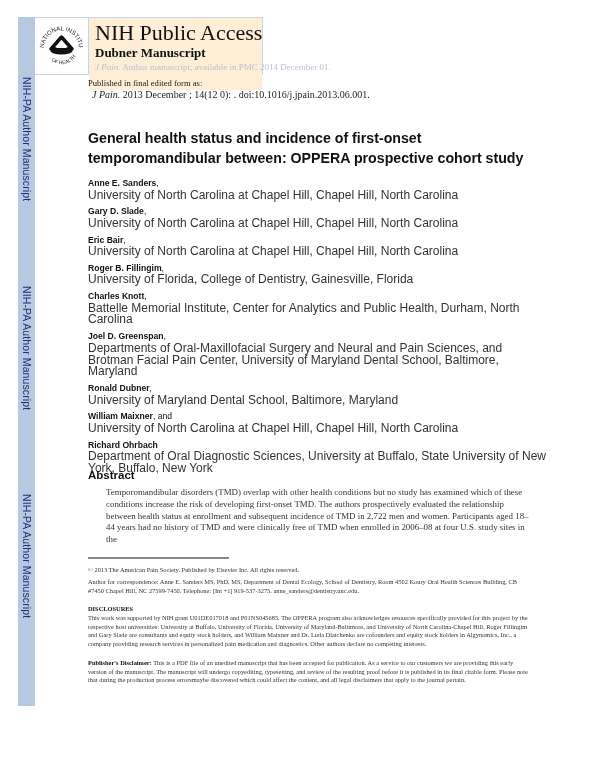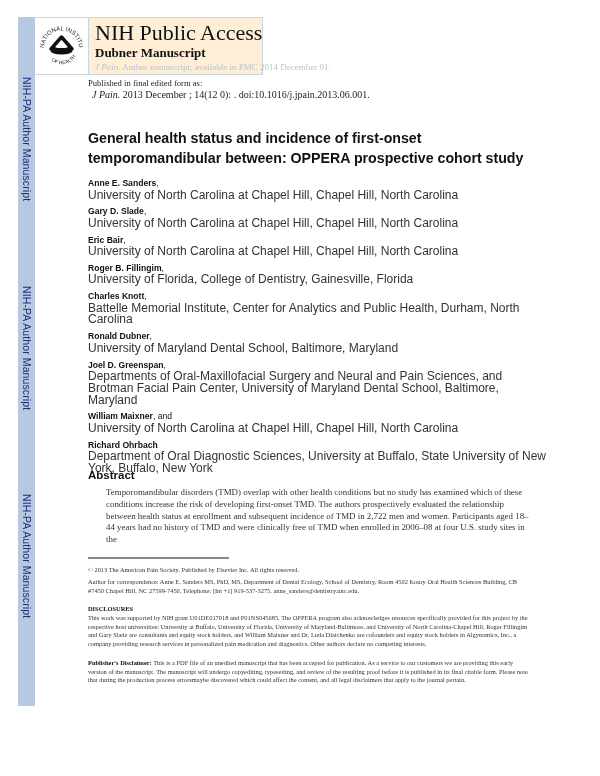--- a/index.html
+++ b/index.html
@@ -4,21 +4,21 @@
 <style>
   html, body { margin:0; padding:0; }
   body { width:600px; height:776px; background:#ffffff; position:relative; overflow:hidden; font-family:"Liberation Serif", serif; color:#222; }
 
   .sidebar { position:absolute; left:18px; top:17px; width:17px; height:689px; background:#b7c9e0; }
   .side-label { position:absolute; left:18px; width:17px; height:114px; display:flex; align-items:center; justify-content:center; }
   .side-label span { display:block; writing-mode:vertical-rl; font-family:"Liberation Sans", sans-serif; font-size:10.5px; color:#1f2d7a; white-space:nowrap; letter-spacing:0.1px; }
 
   .header { position:absolute; left:35px; top:17px; width:227px; height:56px; border:1px solid #c9d4e3; border-left:none; }
   .logo-box { position:absolute; left:0; top:0; width:53px; height:56px; background:#fff; border-right:1px solid #c9d4e3; }
-  .title-box { position:absolute; left:54px; top:0; right:0; height:56px; background:#fdeed5; }
+  .title-box { position:absolute; left:54px; top:0; right:0; height:72px; background:#fdeed5; }
   .h-title { position:absolute; left:6px; top:2px; font-size:22px; color:#111; white-space:nowrap; font-family:"Liberation Serif", serif; }
   .h-sub { position:absolute; left:6px; top:27px; font-size:13px; font-weight:bold; color:#111; white-space:nowrap; }
   .h-avail { position:absolute; left:6px; top:44px; font-size:9px; color:#b8c2d3; white-space:nowrap; }
   .h-avail i { font-style:italic; }
 
   .pub { position:absolute; left:88px; top:78px; font-size:8.6px; color:#222; white-space:nowrap; }
   .pub2 { position:absolute; left:92px; top:89px; font-size:10px; color:#222; white-space:nowrap; }
 
   .title { position:absolute; left:88px; top:128px; width:460px; font-family:"Liberation Sans", sans-serif; font-weight:bold; font-size:14.2px; line-height:20px; color:#111; }
 
@@ -91,26 +91,26 @@
     </div>
     <div class="author">
       <div class="author-name"><span>Roger B. Fillingim</span><span class="suffix">,</span></div>
       <div class="author-aff">University of Florida, College of Dentistry, Gainesville, Florida</div>
     </div>
     <div class="author">
       <div class="author-name"><span>Charles Knott</span><span class="suffix">,</span></div>
       <div class="author-aff">Battelle Memorial Institute, Center for Analytics and Public Health, Durham, North Carolina</div>
     </div>
     <div class="author">
+      <div class="author-name"><span>Joel D. Greenspan</span><span class="suffix">,</span></div>
+      <div class="author-aff">Departments of Oral-Maxillofacial Surgery and Neural and Pain Sciences, and Brotman Facial Pain Center, University of Maryland Dental School, Baltimore, Maryland</div>
+    </div>
+    <div class="author">
       <div class="author-name"><span>Ronald Dubner</span><span class="suffix">,</span></div>
       <div class="author-aff">University of Maryland Dental School, Baltimore, Maryland</div>
-    </div>
-    <div class="author">
-      <div class="author-name"><span>Joel D. Greenspan</span><span class="suffix">,</span></div>
-      <div class="author-aff">Departments of Oral-Maxillofacial Surgery and Neural and Pain Sciences, and Brotman Facial Pain Center, University of Maryland Dental School, Baltimore, Maryland</div>
     </div>
     <div class="author">
       <div class="author-name"><span>William Maixner</span><span class="suffix">, and</span></div>
       <div class="author-aff">University of North Carolina at Chapel Hill, Chapel Hill, North Carolina</div>
     </div>
     <div class="author">
       <div class="author-name"><span>Richard Ohrbach</span><span class="suffix"></span></div>
       <div class="author-aff">Department of Oral Diagnostic Sciences, University at Buffalo, State University of New York, Buffalo, New York</div>
     </div>
   </div>

